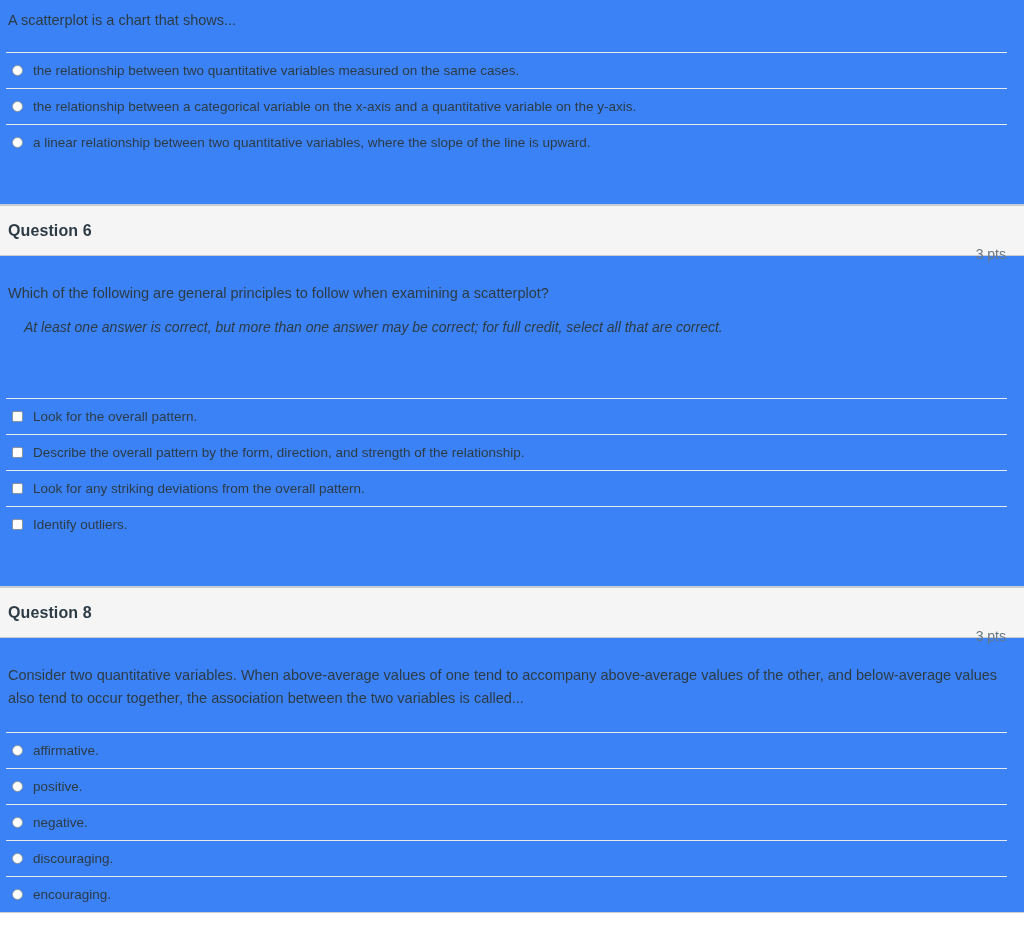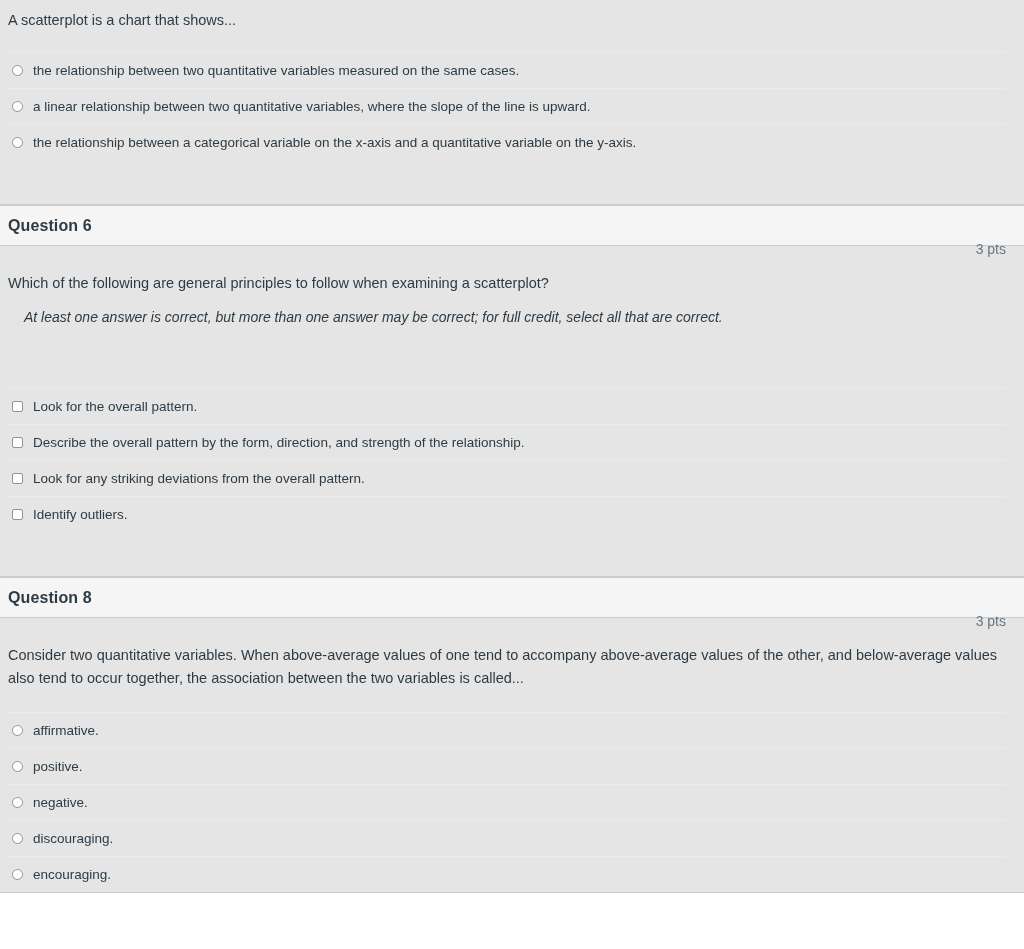--- a/index.html
+++ b/index.html
@@ -15,26 +15,26 @@
     font-family: "Liberation Sans", sans-serif;
     color: #2d3b45;
     -webkit-font-smoothing: antialiased;
     overflow-x: hidden;
   }
 
   
   .question-block {
     width: 1024px;
     border-bottom: 1px solid #c7cdd1;
-    background: #e5e5e5;
+    background: #3b82f6;
   }
 
   
   .question-header {
-    height: 41px;
+    height: 51px;
     background: #f5f5f5;
     border-top: 1px solid #c7cdd1;
     border-bottom: 1px solid #c7cdd1;
     display: flex;
     align-items: center;
     justify-content: space-between;
     padding: 0 18px 0 8px;
   }
   .question-header-title {
     font-size: 16px;
@@ -132,26 +132,26 @@
 
   <div class="answers gap-top">
 
     <div class="answer-row">
       <span class="radio-glyph"></span>
       <span class="answer-label">the relationship between two quantitative variables measured on the same cases.</span>
     </div>
 
     <div class="answer-row">
       <span class="radio-glyph"></span>
+      <span class="answer-label">the relationship between a categorical variable on the x-axis and a quantitative variable on the y-axis.</span>
+    </div>
+
+    <div class="answer-row">
+      <span class="radio-glyph"></span>
       <span class="answer-label">a linear relationship between two quantitative variables, where the slope of the line is upward.</span>
-    </div>
-
-    <div class="answer-row">
-      <span class="radio-glyph"></span>
-      <span class="answer-label">the relationship between a categorical variable on the x-axis and a quantitative variable on the y-axis.</span>
     </div>
 
   </div>
 
   <div class="block-tail"></div>
 </section>
 
 <section class="question-block">
 
   <div class="question-header">

